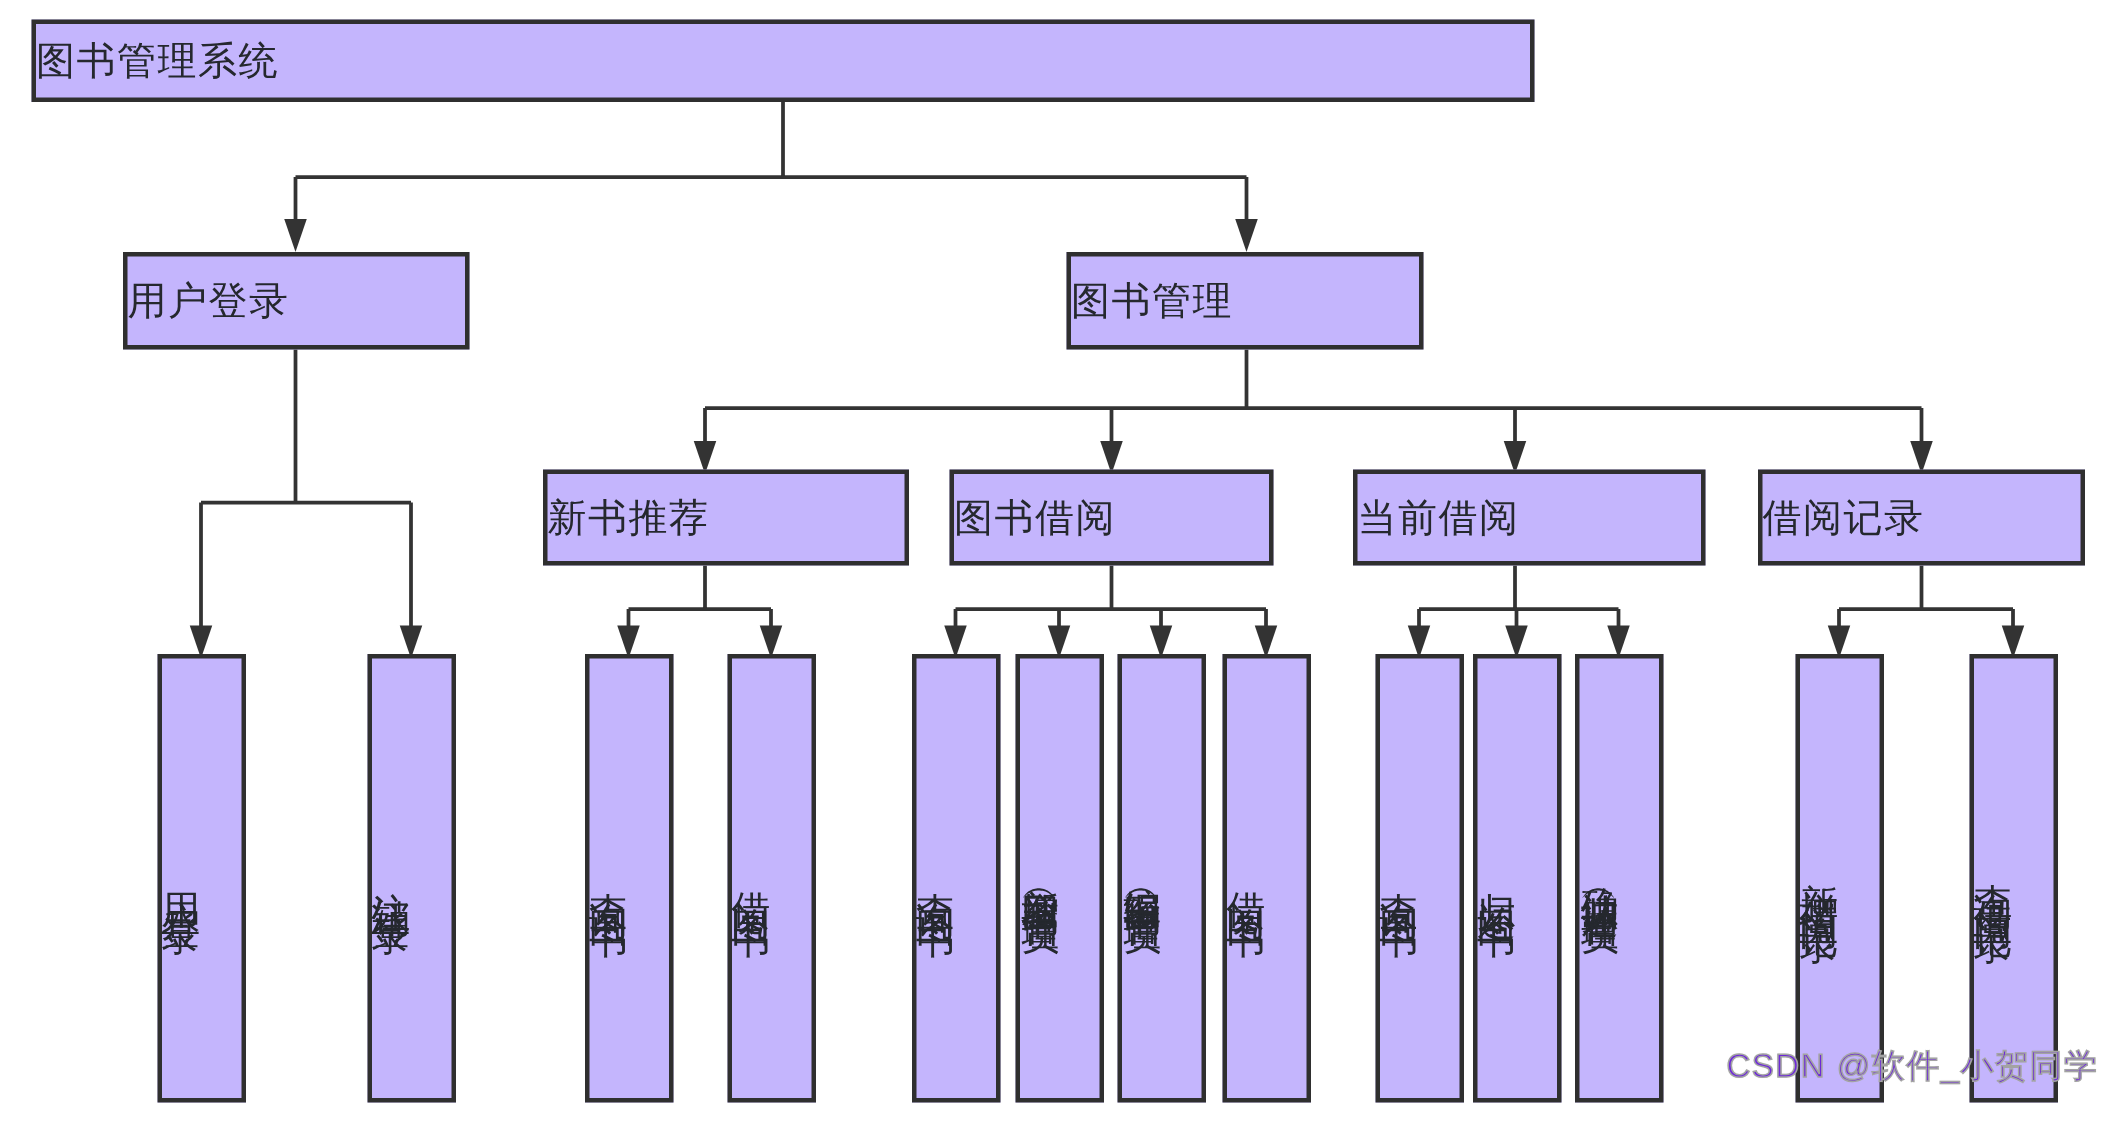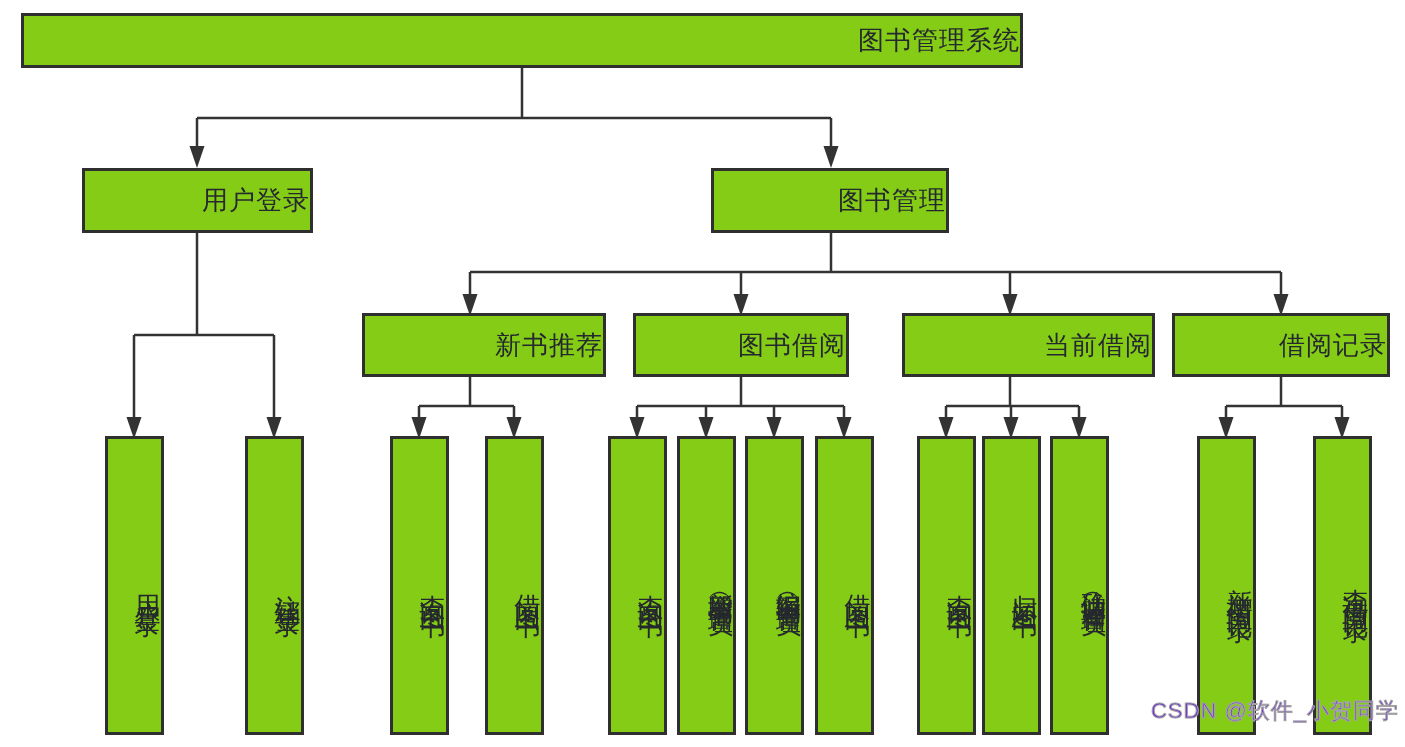--- a/index.html
+++ b/index.html
@@ -8,24 +8,24 @@
     width:1405px;height:747px;
     background:#ffffff;
     overflow:hidden;
     font-family:"Liberation Sans","DejaVu Sans",sans-serif;
   }
   .connectors{position:absolute;left:0;top:0;z-index:1;}
   .node{
     position:absolute;
     box-sizing:border-box;
     border:3px solid #2f2f2f;
-    background:#84cc16;
+    background:#c4b5fd;
     display:flex;
     align-items:center;
-    justify-content:flex-end;
+    justify-content:flex-start;
     color:#25282e;
     z-index:2;
   }
   .node-h{font-size:26px;letter-spacing:1px;white-space:nowrap;}
   .node-v{font-size:26px;}
   .node-v .vtext{
     writing-mode:vertical-rl;
     text-orientation:mixed;
     letter-spacing:6px;
     line-height:1;
@@ -99,21 +99,21 @@
   <div class="node node-h" style="left:711px;top:168px;width:238px;height:65px;">
     <span>图书管理</span>
   </div>
 
   <div class="node node-h" style="left:362px;top:313px;width:244px;height:64px;">
     <span>新书推荐</span>
   </div>
   <div class="node node-h" style="left:633px;top:313px;width:216px;height:64px;font-family:Liberation Mono, monospace;">
     <span>图书借阅</span>
   </div>
-  <div class="node node-h" style="left:902px;top:313px;width:253px;height:64px;">
+  <div class="node node-h" style="left:902px;top:313px;width:235px;height:64px;">
     <span>当前借阅</span>
   </div>
   <div class="node node-h" style="left:1172px;top:313px;width:218px;height:64px;">
     <span>借阅记录</span>
   </div>
 
   <div class="node node-v" style="left:105px;top:436px;width:59px;height:299px;">
     <span class="vtext">用户登录</span>
   </div>
   <div class="node node-v" style="left:245px;top:436px;width:59px;height:299px;">

